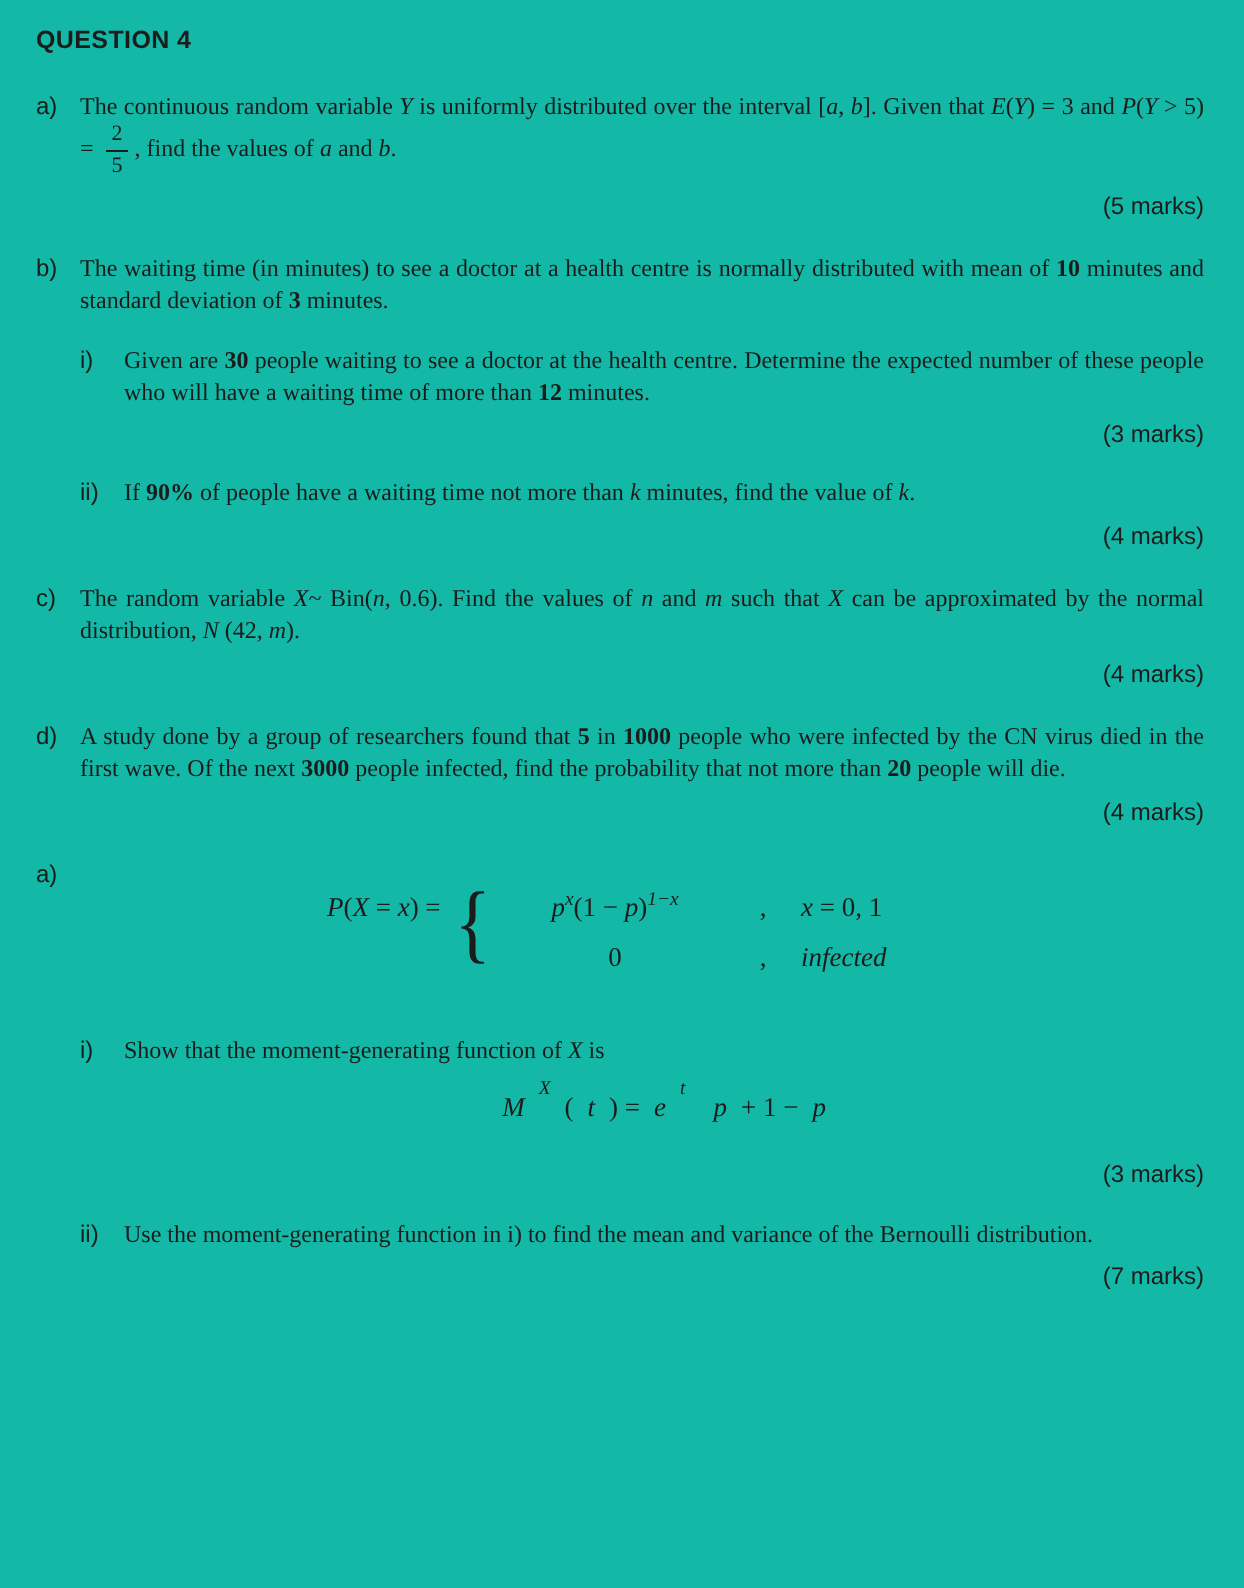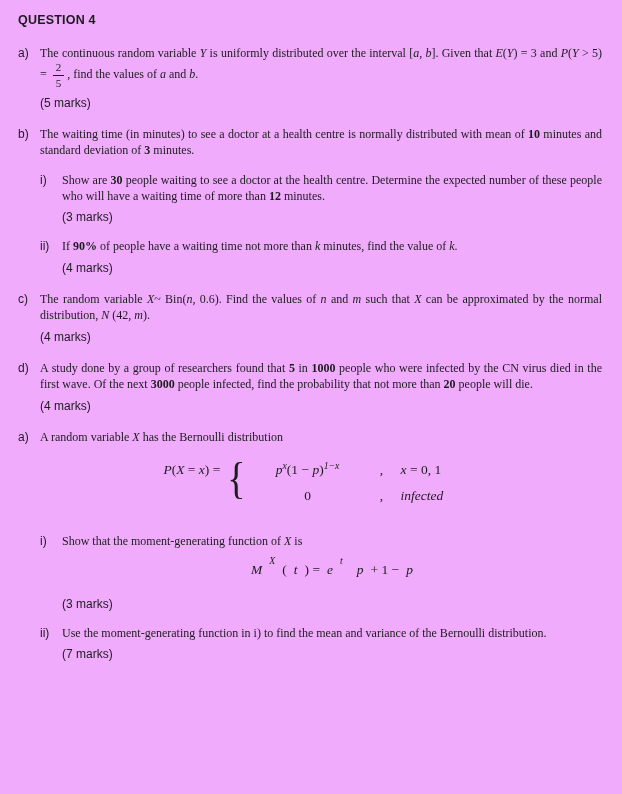--- a/index.html
+++ b/index.html
@@ -1,32 +1,32 @@
 <!DOCTYPE html>
 <html><head>
 <meta charset="utf-8">
 <style>
   html,body{margin:0;padding:0;background:#ffffff;}
   .page{
     width:622px;height:794px;box-sizing:border-box;
     padding:10px 20px 8px 18px;
-    background:#f0abfc;color:#1c1c1c;
+    background:#14b8a6;color:#1c1c1c;
     font-family:"Liberation Sans","DejaVu Sans",sans-serif;
     font-size:12px;line-height:1.36;
     overflow:hidden;
   }
   .q-title{font-weight:bold;font-size:12.5px;margin:2px 0 16px;letter-spacing:.2px;}
   .q-title.q5{margin-top:24px;}
   .part{display:flex;margin-bottom:15px;}
   .p-label{flex:0 0 22px;width:22px;}
   .p-body{flex:1;min-width:0;}
   .subpart{display:flex;margin-top:13px;}
   p.rich{margin:0;font-family:Liberation Serif, serif;}
   .just{text-align:justify;}
-  .marks{text-align:left;margin-top:5px;}
+  .marks{text-align:right;margin-top:5px;}
   .st-b{font-weight:bold;}
   .st-i{font-style:italic;}
   .st-sup{font-size:.72em;vertical-align:super;line-height:0;}
   .st-sub{font-size:.72em;vertical-align:sub;line-height:0;}
   .frac{display:inline-block;vertical-align:middle;text-align:center;line-height:1.15;margin:0 3px;font-size:11px;}
   .frac .num{display:block;border-bottom:1px solid #1c1c1c;padding:0 3px 1px;}
   .frac .den{display:block;padding-top:1px;}
   .equation{
     display:flex;align-items:flex-start;justify-content:center;gap:7px;
     font-family:"Liberation Serif","DejaVu Serif",serif;font-size:13.5px;
@@ -55,21 +55,21 @@
   </div>
 
   <div class="part">
     <div class="p-label">b)</div>
     <div class="p-body">
       <p class="rich just"><span>The waiting time (in minutes) to see a doctor at a health centre is normally distributed with mean of </span><span class="st-b">10</span><span> minutes and standard deviation of </span><span class="st-b">3</span><span> minutes.</span></p>
 
       <div class="subpart">
         <div class="p-label">i)</div>
         <div class="p-body">
-          <p class="rich just"><span>Show are </span><span class="st-b">30</span><span> people waiting to see a doctor at the health centre. Determine the expected number of these people who will have a waiting time of more than </span><span class="st-b">12</span><span> minutes.</span></p>
+          <p class="rich just"><span>Given are </span><span class="st-b">30</span><span> people waiting to see a doctor at the health centre. Determine the expected number of these people who will have a waiting time of more than </span><span class="st-b">12</span><span> minutes.</span></p>
           <div class="marks">(3 marks)</div>
         </div>
       </div>
 
       <div class="subpart">
         <div class="p-label">ii)</div>
         <div class="p-body">
           <p class="rich just"><span>If </span><span class="st-b">90%</span><span> of people have a waiting time not more than </span><span class="st-i">k</span><span> minutes, find the value of </span><span class="st-i">k</span><span>.</span></p>
           <div class="marks">(4 marks)</div>
         </div>
@@ -90,21 +90,20 @@
     <div class="p-body">
       <p class="rich just"><span>A study done by a group of researchers found that </span><span class="st-b">5</span><span> in </span><span class="st-b">1000</span><span> people who were infected by the CN virus died in the first wave. Of the next </span><span class="st-b">3000</span><span> people infected, find the probability that not more than </span><span class="st-b">20</span><span> people will die.</span></p>
       <div class="marks">(4 marks)</div>
     </div>
   </div>
 
 
   <div class="part">
     <div class="p-label">a)</div>
     <div class="p-body">
-      <p class="rich"><span>A random variable </span><span class="st-i">X</span><span> has the Bernoulli distribution</span></p>
 
       <div class="equation eq-cases">
         <span class="eq-lhs"><span class="st-i">P</span><span>(</span><span class="st-i">X</span><span> = </span><span class="st-i">x</span><span>) = </span></span>
         <span class="brace">{</span>
         <span class="case-rows">
           <span class="case-expr"><span class="st-i">p</span><span class="st-sup st-i">x</span><span>(1 − </span><span class="st-i">p</span><span>)</span><span class="st-sup st-i">1−x</span></span>
           <span class="case-comma">,</span>
           <span class="case-cond"><span class="st-i">x</span><span> = 0, 1</span></span>
           <span class="case-expr"><span>0</span></span>
           <span class="case-comma">,</span>

